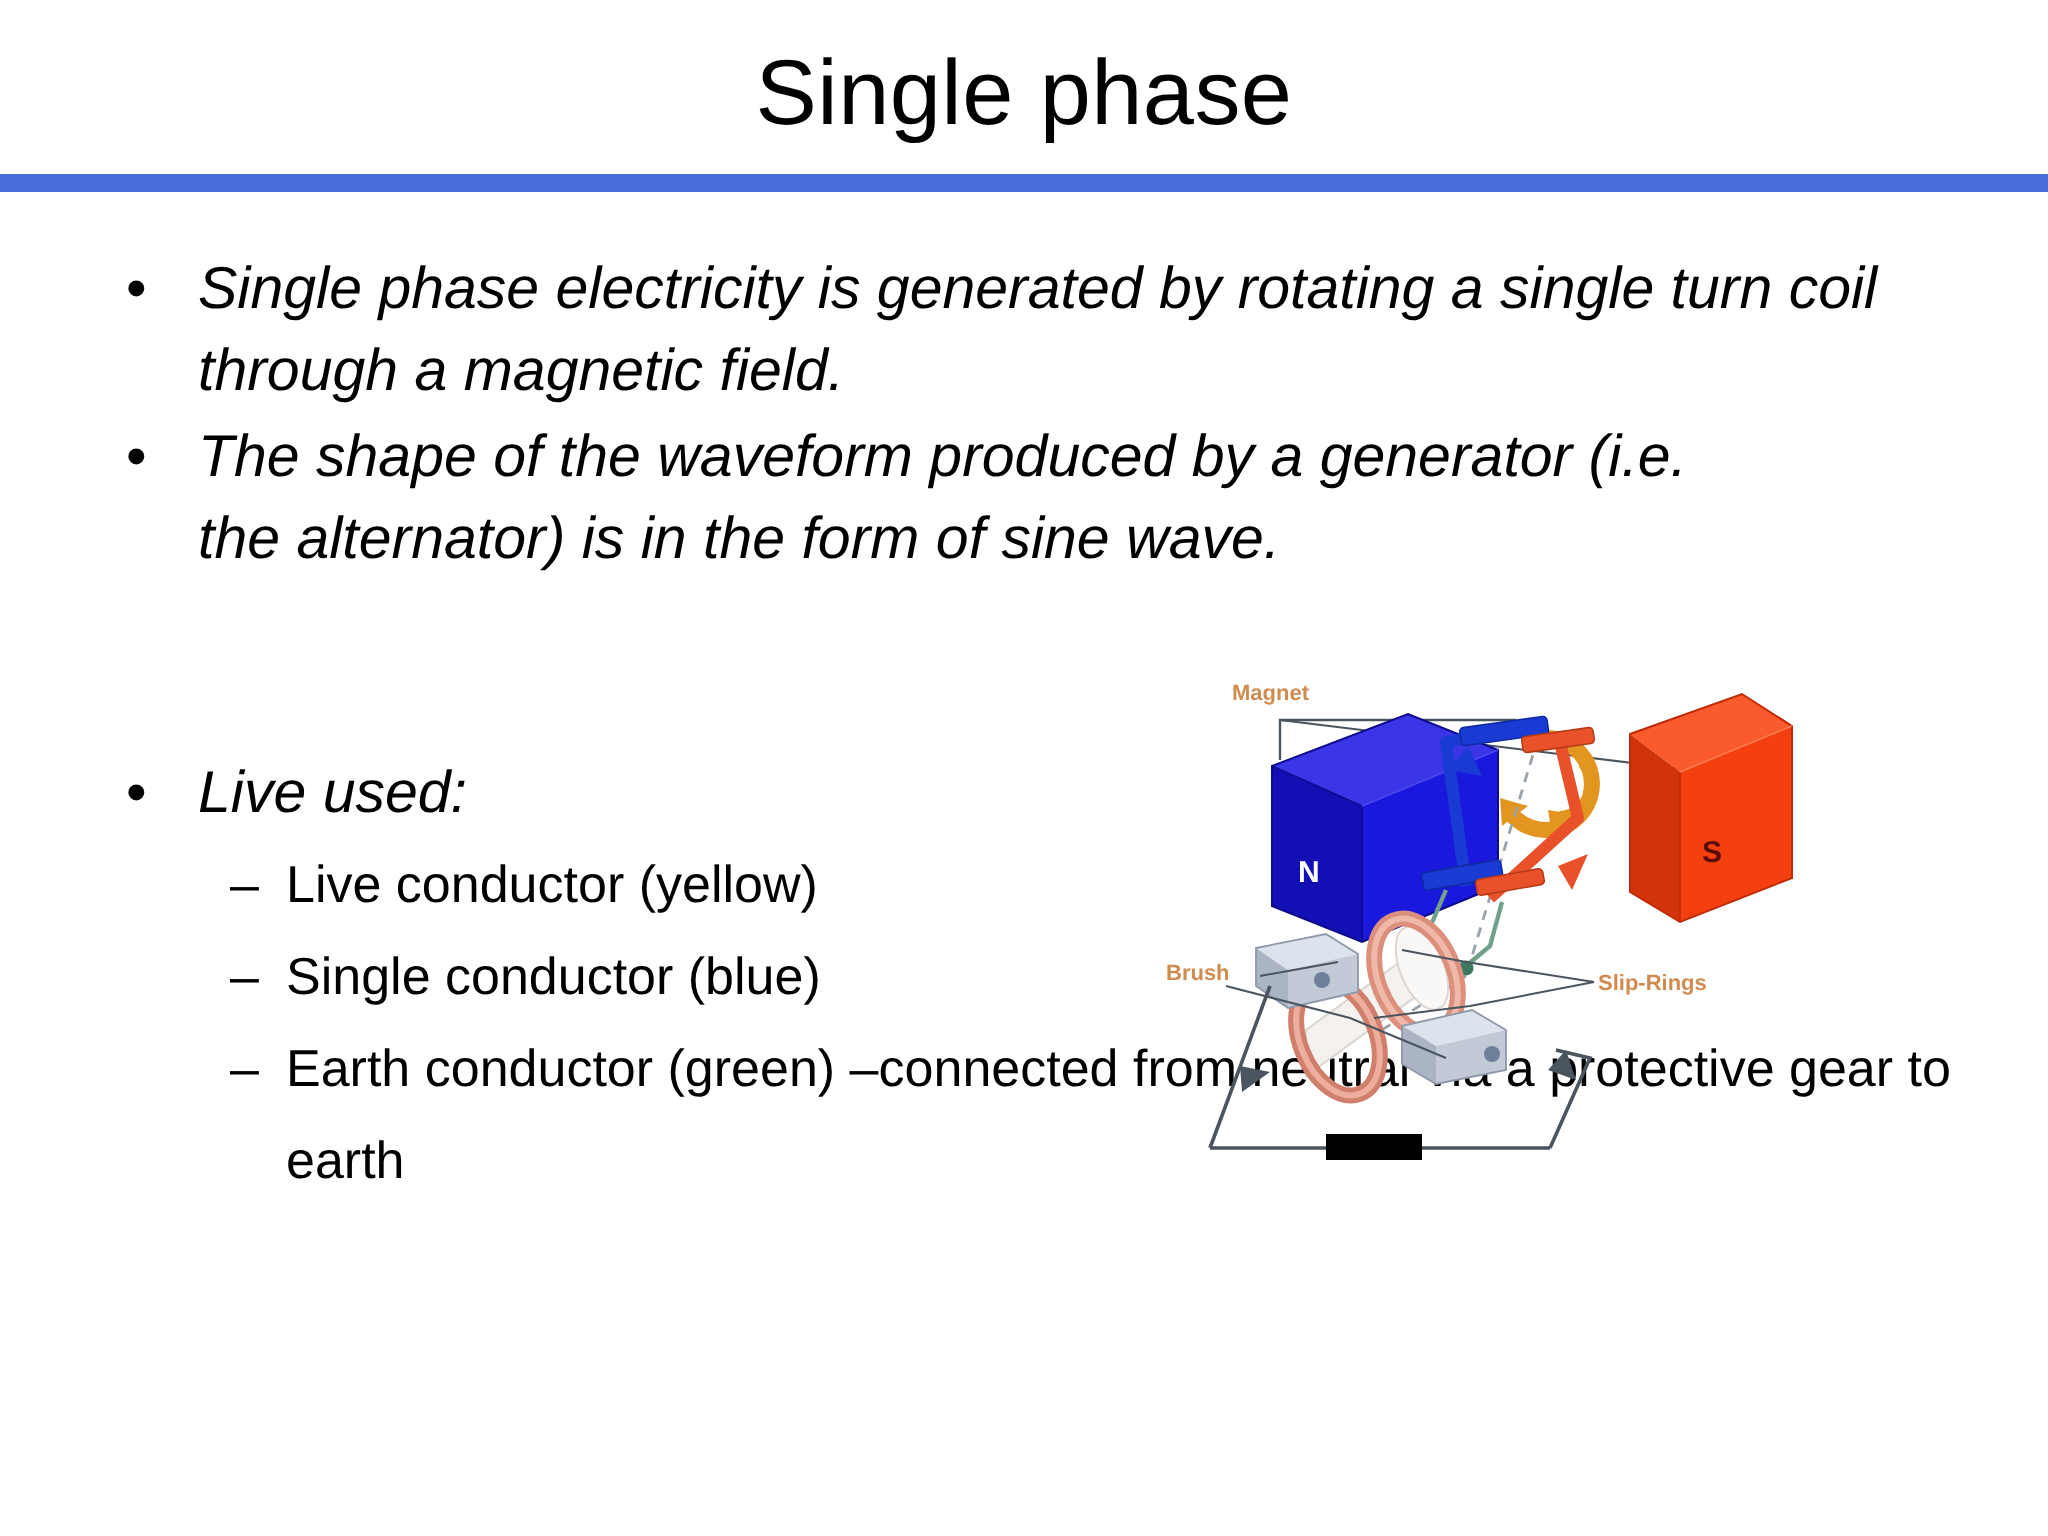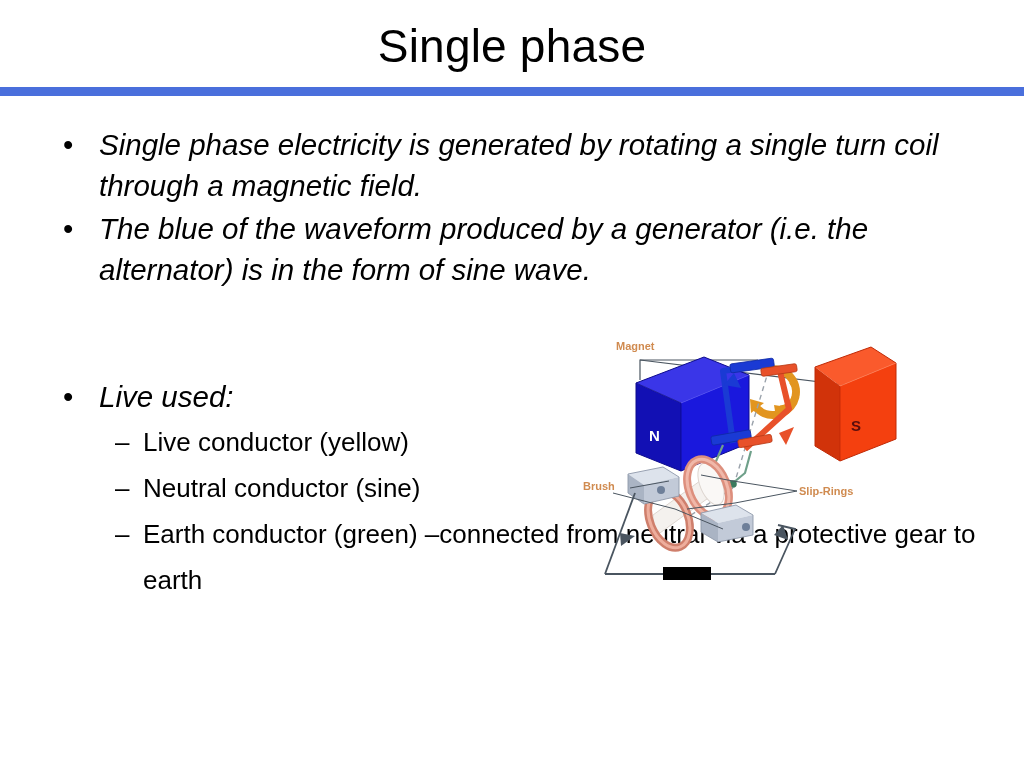--- a/index.html
+++ b/index.html
@@ -144,38 +144,38 @@
 
   <div class="body-area">
 
     <div class="bullet b1">
       <span class="marker">•</span>
       <span class="btext">Single phase electricity is generated by rotating a single turn coil through a magnetic field.</span>
     </div>
 
     <div class="bullet b2">
       <span class="marker">•</span>
-      <span class="btext">The blue of the waveform produced by a generator (i.e. the alternator) is in the form of sine wave.</span>
+      <span class="btext">The shape of the waveform produced by a generator (i.e. the alternator) is in the form of sine wave.</span>
     </div>
 
     <div class="gap-block"></div>
 
     <div class="bullet b3">
       <span class="marker">•</span>
       <span class="btext">Live used:</span>
     </div>
 
     <div class="subbullet">
       <span class="marker">–</span>
       <span class="stext">Live conductor (yellow)</span>
     </div>
 
     <div class="subbullet">
       <span class="marker">–</span>
-      <span class="stext">Neutral conductor (sine)</span>
+      <span class="stext">Single conductor (blue)</span>
     </div>
 
     <div class="subbullet wide">
       <span class="marker">–</span>
       <span class="stext">Earth conductor (green) –connected from neutral via a protective gear to earth</span>
     </div>
 
   </div>
 
   <div class="diagram">

